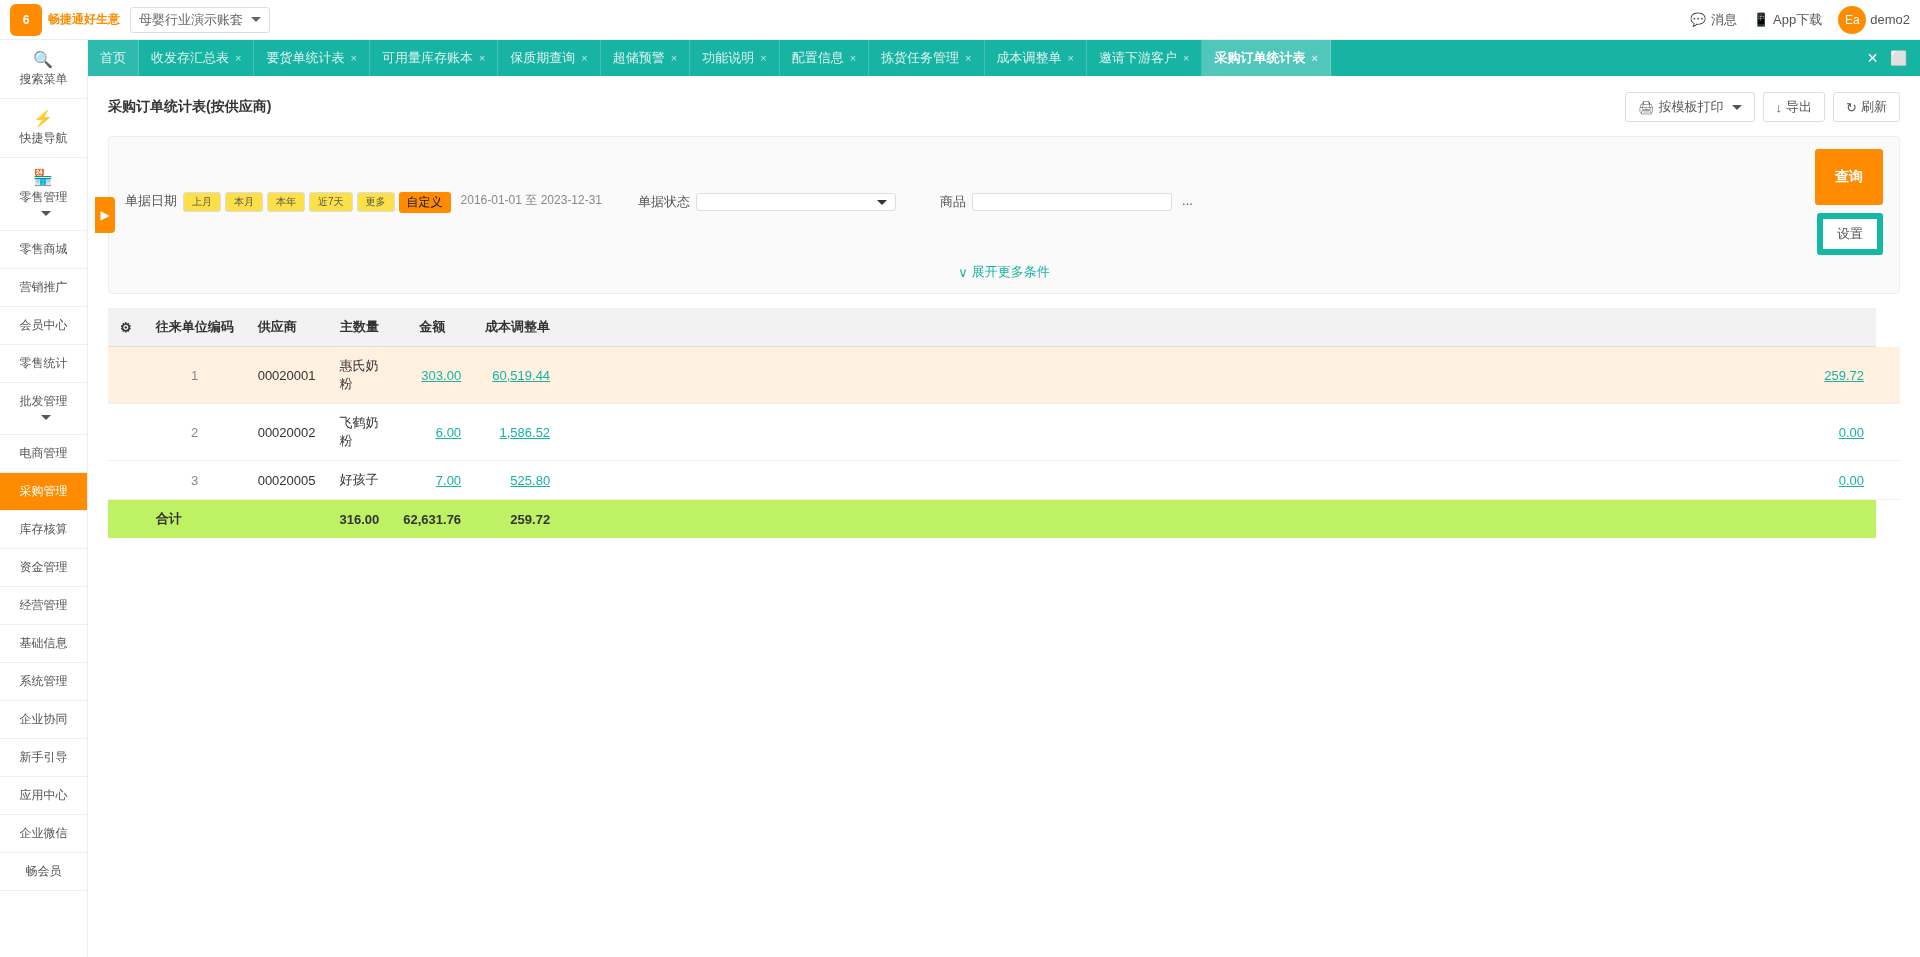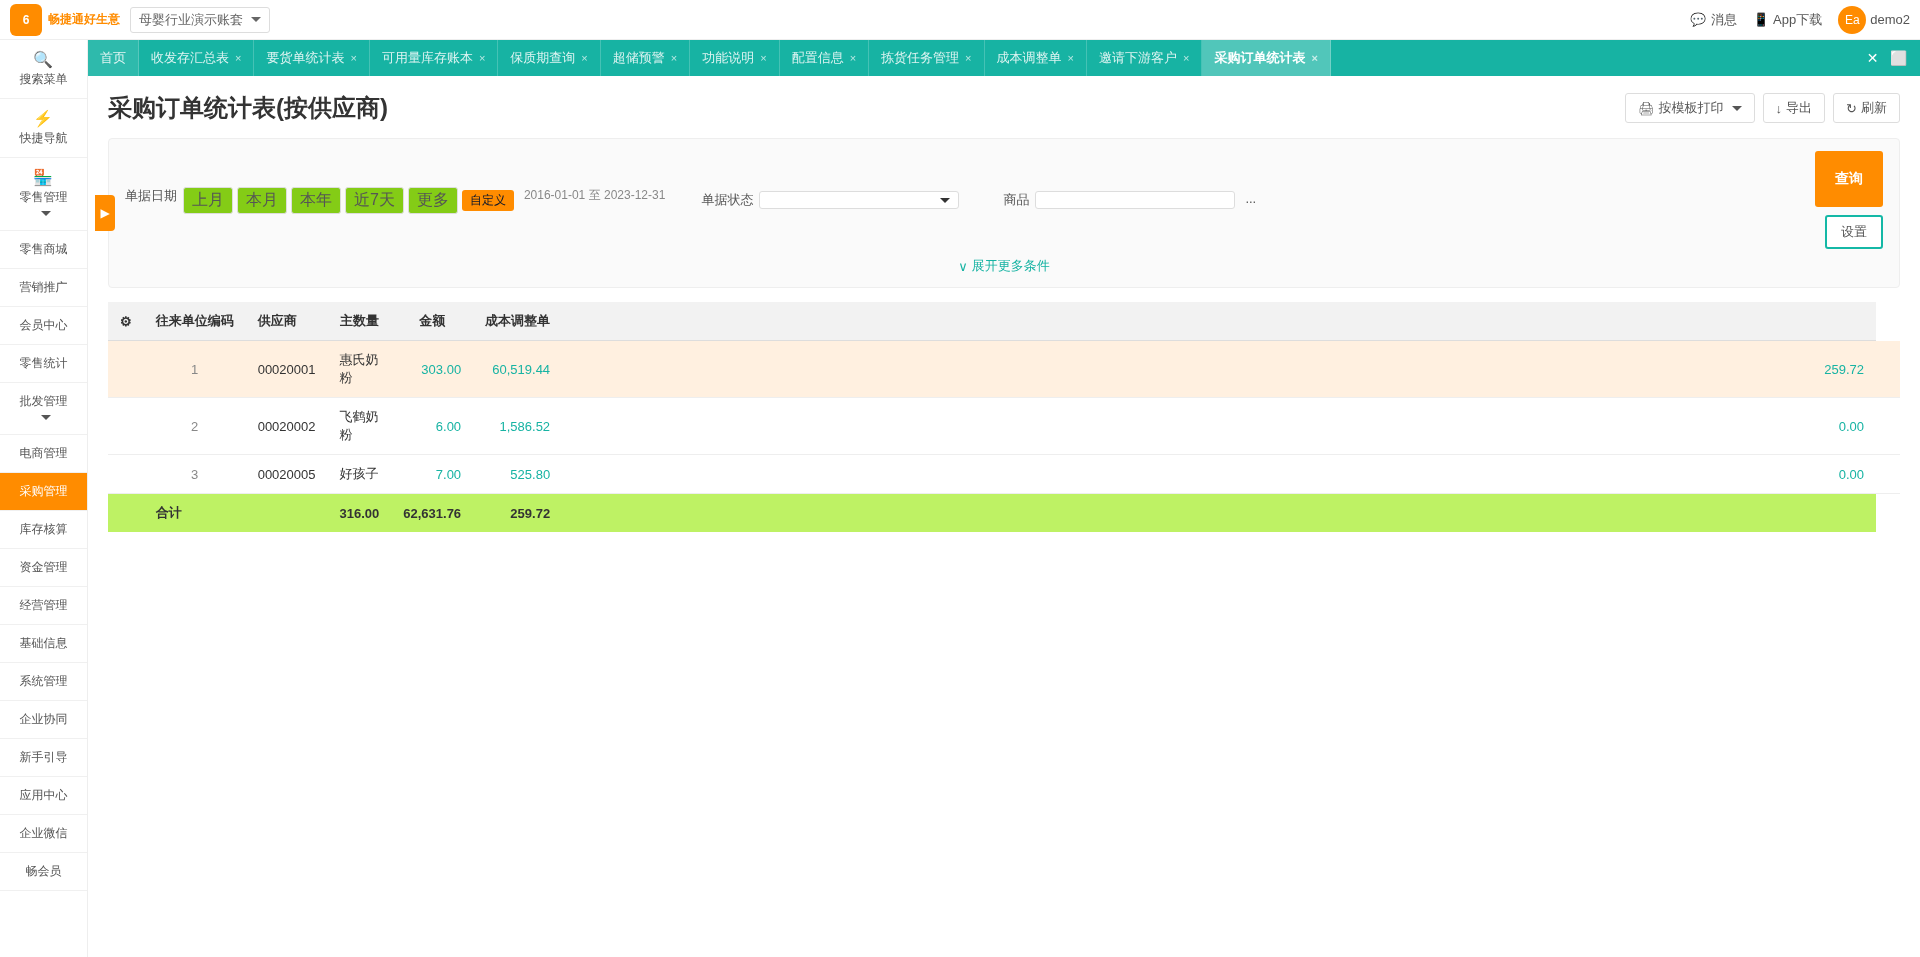--- a/index.html
+++ b/index.html
@@ -35,55 +35,55 @@
     .tab-close { font-size: 11px; color: rgba(255,255,255,0.7); cursor: pointer; margin-left: 2px; }
     .tab-bar-end { margin-left: auto; display: flex; align-items: center; gap: 4px; padding: 0 8px; }
     .tab-bar-btn { color: white; font-size: 14px; cursor: pointer; padding: 2px 4px; }
 
     
     .page-content { flex: 1; background: #f5f5f5; overflow-y: auto; padding: 0; }
     .page-inner { background: white; margin: 0; padding: 16px 20px; min-height: 100%; }
 
     
     .page-header { display: flex; align-items: center; justify-content: space-between; margin-bottom: 14px; }
-    .page-title { font-size: 24px; font-weight: bold; color: #333; }
+    .page-title { font-size: 14px; font-weight: bold; color: #333; }
     .header-actions { display: flex; align-items: center; gap: 8px; }
     .btn-print { display: flex; align-items: center; gap: 4px; padding: 5px 12px; border: 1px solid #ddd; border-radius: 3px; background: white; cursor: pointer; font-size: 13px; color: #555; }
     .btn-export { display: flex; align-items: center; gap: 4px; padding: 5px 12px; border: 1px solid #ddd; border-radius: 3px; background: white; cursor: pointer; font-size: 13px; color: #555; }
     .btn-refresh { display: flex; align-items: center; gap: 4px; padding: 5px 12px; border: 1px solid #ddd; border-radius: 3px; background: white; cursor: pointer; font-size: 13px; color: #555; }
 
     
     .filter-area { background: #fafafa; border: 1px solid #eee; border-radius: 4px; padding: 12px 16px; margin-bottom: 14px; position: relative; }
     .filter-row { display: flex; align-items: center; gap: 16px; flex-wrap: wrap; }
     .filter-item { display: flex; gap: 6px; }
     .filter-label { font-size: 13px; color: #555; white-space: nowrap; }
     .filter-dates { display: flex; align-items: center; gap: 4px; }
-    .date-btn { padding: 2px 8px; border: 1px solid #ddd; border-radius: 3px; cursor: pointer; font-size: 16px; color: #555; background: #84cc16; }
+    .date-btn { padding: 2px 8px; border: 1px solid #ddd; border-radius: 3px; cursor: pointer; font-size: 10px; color: #555; background: #fde047; }
     .date-tag-custom { padding: 2px 8px; border-radius: 3px; font-size: 12px; background: #ff8c00; color: #0f172a; }
     .expand-more { text-align: center; margin-top: 8px; }
     .expand-btn { display: inline-flex; align-items: center; gap: 4px; color: #17b3a3; font-size: 13px; cursor: pointer; }
 
     .filter-select { padding: 4px 8px; border: 1px solid #ddd; border-radius: 3px; font-size: 13px; min-width: 180px; background: white; cursor: pointer; display: flex; align-items: center; justify-content: space-between; }
     .filter-input { padding: 4px 8px; border: 1px solid #ddd; border-radius: 3px; font-size: 13px; min-width: 160px; background: white; }
     .filter-more { color: #555; cursor: pointer; font-size: 13px; padding: 0 4px; }
 
     .btn-query { padding: 19px 20px; background: #ff8c00; color: white; border: none; border-radius: 3px; cursor: pointer; font-size: 14px; font-weight: bold; }
-    .btn-settings { padding: 6px 14px; background: white; color: #555; border: 2px solid #14b8a6; border-radius: 3px; cursor: pointer; font-size: 13px; display: block; margin-top: 4px; }
+    .btn-settings { padding: 6px 14px; background: white; color: #555; border: 6px solid #14b8a6; border-radius: 3px; cursor: pointer; font-size: 13px; display: block; margin-top: 4px; }
 
     .sidebar-toggle { position: absolute; left: -14px; top: 50%; transform: translateY(-50%); width: 20px; height: 36px; background: #ff8c00; border-radius: 0 4px 4px 0; display: flex; align-items: center; justify-content: center; cursor: pointer; color: white; font-size: 12px; }
 
     
     .data-table { width: 100%; border-collapse: collapse; margin-top: 4px; }
     .data-table thead tr { background: #f2f2f2; }
     .data-table thead th { padding: 10px 12px; text-align: left; font-weight: bold; font-size: 13px; color: #333; border-bottom: 1px solid #ddd; white-space: nowrap; }
     .data-table thead th.center { text-align: center; }
     .data-table tbody tr { border-bottom: 1px solid #eee; }
     .data-table tbody tr.highlighted { background: #fff0e0; }
     .data-table tbody td { padding: 10px 12px; font-size: 13px; color: #333; }
-    .data-table tbody td.link { color: #17b3a3; cursor: pointer; text-align: right; }
+    .data-table tbody td.link { color: #17b3a3; text-decoration: underline; cursor: pointer; text-align: right; }
     .data-table .row-num { color: #888; text-align: center; }
     .data-table .gear-cell { text-align: center; color: #888; cursor: pointer; }
     .tfoot-row { background: #bef264; margin-top: 48px; }
     .tfoot-row td { padding: 10px 12px; font-size: 13px; font-weight: bold; }
     .tfoot-row td.number { text-align: right; }
 
     .chevron-down { display: inline-block; width: 0; height: 0; border-left: 5px solid transparent; border-right: 5px solid transparent; border-top: 5px solid currentColor; vertical-align: middle; margin-left: 4px; }
   </style>
 </head>
 <body>

